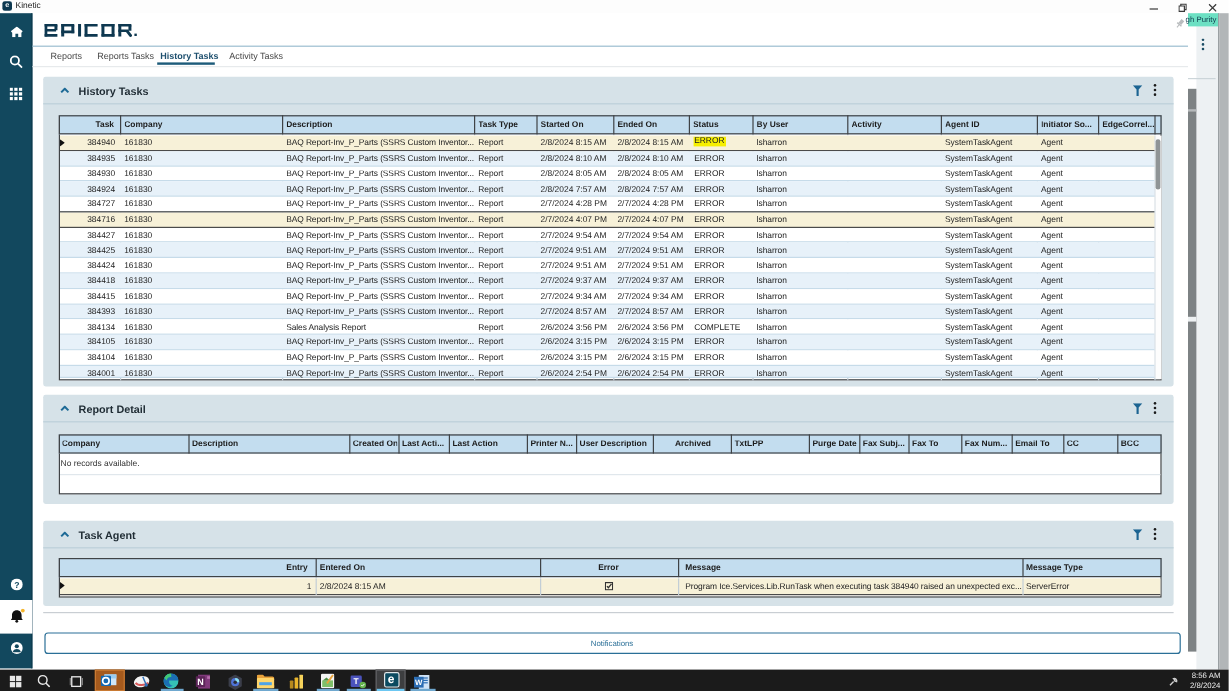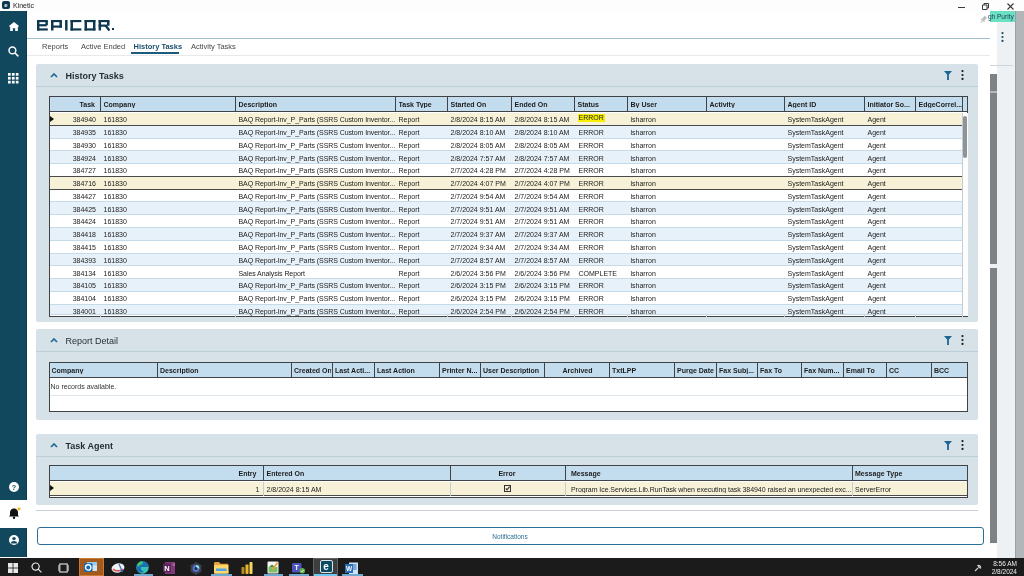--- a/index.html
+++ b/index.html
@@ -70,21 +70,21 @@
     <line x1="52.9" y1="0" x2="52.9" y2="11" stroke="#0e3850" stroke-width="2.3"></line>
     <line x1="57" y1="1.1" x2="67" y2="1.1" stroke="#0e3850" stroke-width="2.3"></line>
     <line x1="58.1" y1="0" x2="58.1" y2="11" stroke="#0e3850" stroke-width="2.3"></line>
     <line x1="65.9" y1="1.1" x2="65.9" y2="6" stroke="#0e3850" stroke-width="2.3"></line>
     <line x1="57" y1="5.9" x2="65" y2="5.9" stroke="#0e3850" stroke-width="2.3"></line>
     <line x1="63.5" y1="5.9" x2="67" y2="11" stroke="#0e3850" stroke-width="2.3"></line>
   </svg>
 <div style="position:absolute;left:111.5px;top:27.8px;width:2.2px;height:2.2px;background:#0e3850;"></div>
 <div style="position:absolute;left:27px;top:38px;width:963px;height:1.3px;background:#9cbed0;"></div>
 <div style="position:absolute;left:42px;top:42px;font-size:7.5px;color:#474747;">Reports</div>
-<div style="position:absolute;left:81px;top:42px;font-size:7.5px;color:#474747;">Active Ended</div>
+<div style="position:absolute;left:81px;top:42px;font-size:7.5px;color:#474747;">Reports Tasks</div>
 <div style="position:absolute;left:133.5px;top:42px;font-size:7.5px;font-weight:bold;color:#1d4f6e;">History Tasks</div>
 <div style="position:absolute;left:191px;top:42px;font-size:7.5px;color:#474747;">Activity Tasks</div>
 <div style="position:absolute;left:131px;top:51.5px;width:48px;height:2.4px;background:#1d5b7a;"></div>
 <div style="position:absolute;left:27px;top:55.2px;width:963px;height:1px;background:#e7eaec;"></div>
 <div style="position:absolute;left:36px;top:64px;width:942px;height:258px;background:#d6e2e8;border-radius:2px;"></div>
 <svg class="ab" style="left:49.5px;top:72.5px;" width="8" height="5" viewBox="0 0 8 5">
     <path d="M1 4 L4 1 L7 4" fill="none" stroke="#1d6a96" stroke-width="1.7"></path>
   </svg>
 <div style="position:absolute;left:65.5px;top:70.5px;font-size:9px;font-weight:bold;color:#1e2b33;">History Tasks</div>
 <svg class="ab" style="left:943.5px;top:70.5px;" width="8" height="9" viewBox="0 0 8 9">
@@ -313,21 +313,21 @@
 <div style="position:absolute;left:578.5px;top:307.9px;font-size:7px;line-height:8px;color:#222;">ERROR</div>
 <div style="position:absolute;left:630.5px;top:307.9px;font-size:7px;line-height:8px;color:#222;">lsharron</div>
 <div style="position:absolute;left:787.5px;top:307.9px;font-size:7px;line-height:8px;color:#222;">SystemTaskAgent</div>
 <div style="position:absolute;left:867.5px;top:307.9px;font-size:7px;line-height:8px;color:#222;">Agent</div>
 <div style="position:absolute;left:963.0px;top:113px;width:4.5px;height:202.5px;background:#fdfdfd;"></div>
 <div style="position:absolute;left:963.3px;top:116px;width:4px;height:42px;background:#8f9496;border-radius:2px;"></div>
 <div style="position:absolute;left:36px;top:329px;width:942px;height:91px;background:#d6e2e8;border-radius:2px;"></div>
 <svg class="ab" style="left:49.5px;top:337.5px;" width="8" height="5" viewBox="0 0 8 5">
     <path d="M1 4 L4 1 L7 4" fill="none" stroke="#1d6a96" stroke-width="1.7"></path>
   </svg>
-<div style="position:absolute;left:65.5px;top:335.5px;font-size:9px;font-weight:normal;color:#1e2b33;">Report Detail</div>
+<div style="position:absolute;left:65.5px;top:335.5px;font-size:9px;font-weight:bold;color:#1e2b33;">Report Detail</div>
 <svg class="ab" style="left:943.5px;top:335.5px;" width="8" height="9" viewBox="0 0 8 9">
     <path d="M0 0 L8 0 L4.9 3.6 L4.9 9 L3.1 9 L3.1 3.6 Z" fill="#1c6492"></path>
   </svg>
 <svg class="ab" style="left:960.5px;top:334.5px;" width="3" height="10" viewBox="0 0 2.2 9.8">
     <circle cx="1.1" cy="1.1" r="1.1" fill="#1a1a1a"></circle>
     <circle cx="1.1" cy="4.9" r="1.1" fill="#1a1a1a"></circle>
     <circle cx="1.1" cy="8.7" r="1.1" fill="#1a1a1a"></circle>
   </svg>
 <div style="position:absolute;left:36px;top:350.5px;width:942px;height:1px;background:#bccfd9;"></div>
 <div style="position:absolute;left:48.5px;top:362px;width:919.5px;height:50px;background:#fff;border:1px solid #3f4346;"></div>

